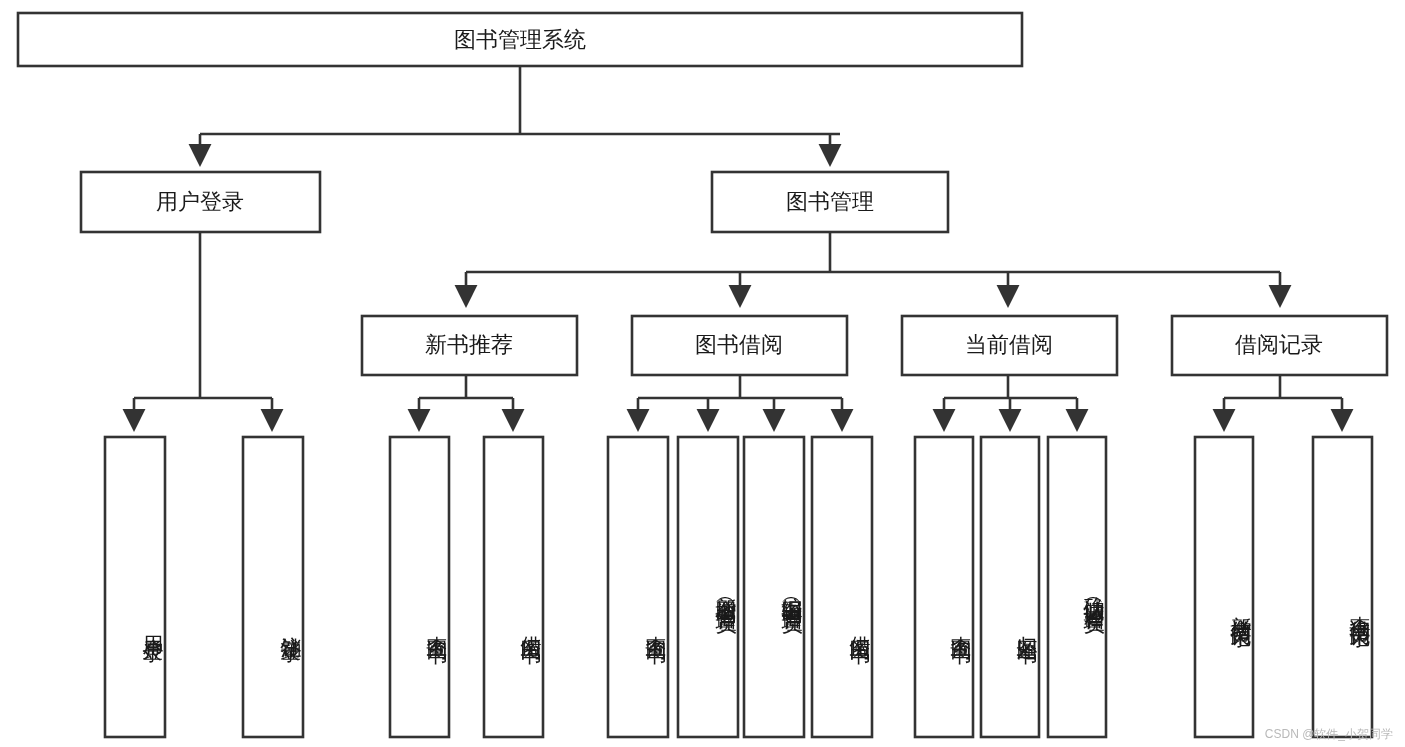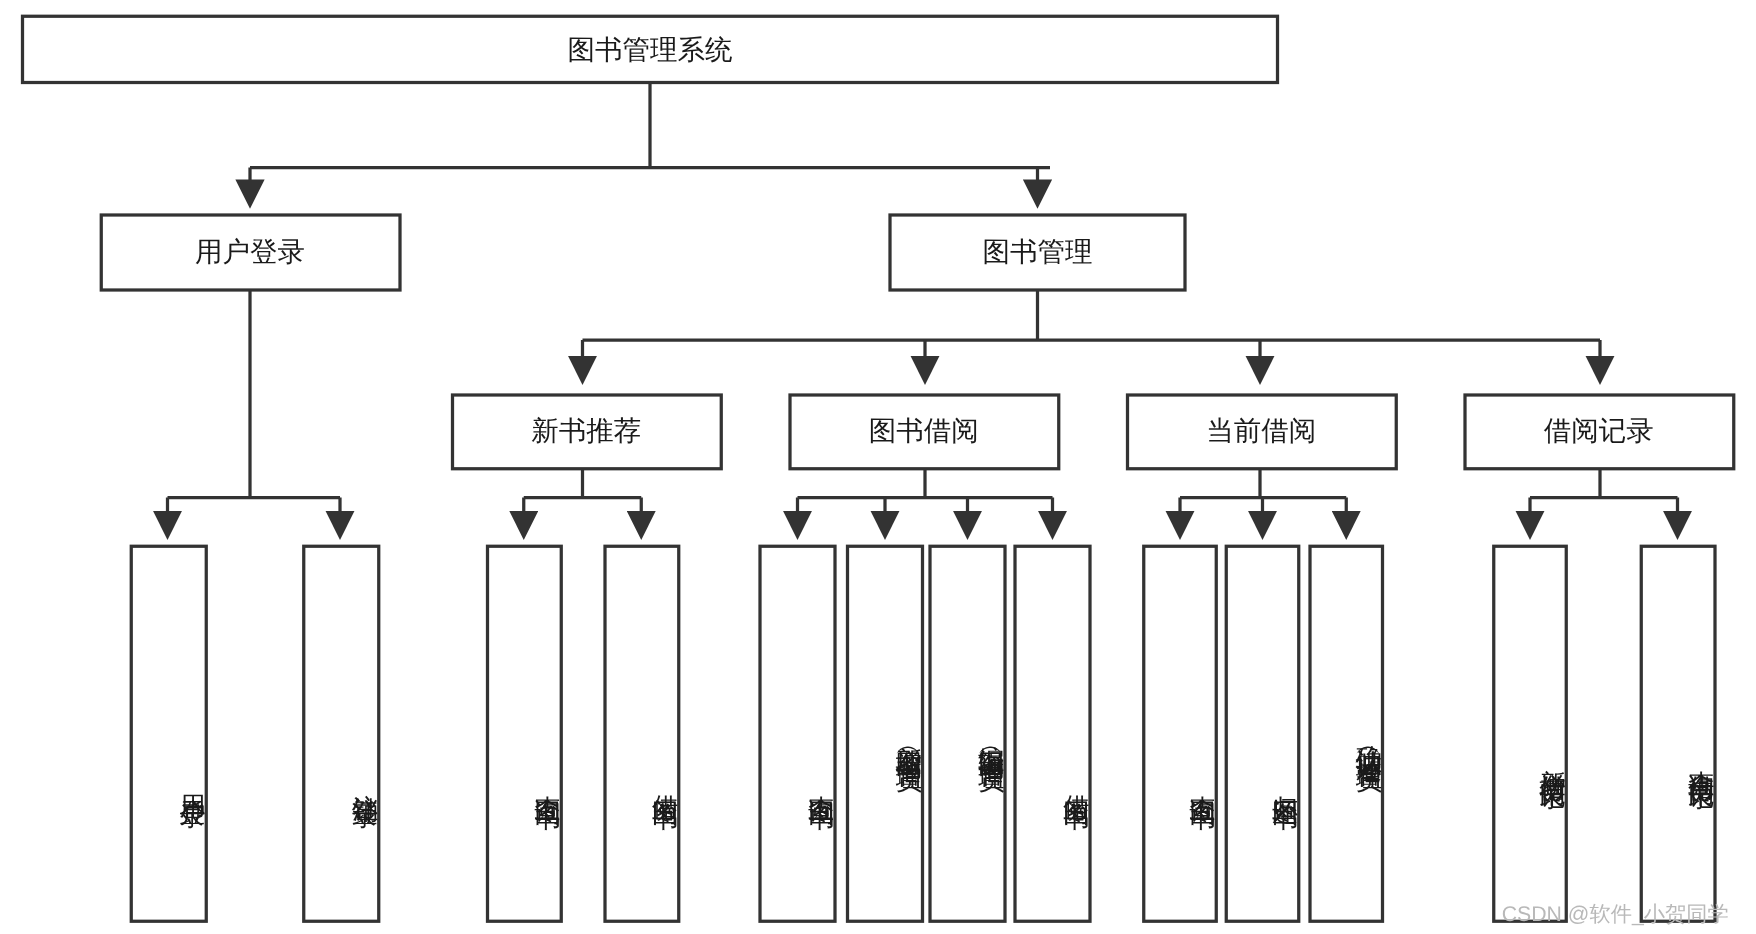--- a/index.html
+++ b/index.html
@@ -59,24 +59,24 @@
     stroke: #333333;
     stroke-width: 2.6;
     fill: none;
     stroke-linecap: butt;
   }
   .arrow-head {
     fill: #333333;
   }
   .watermark {
     position: absolute;
-    right: 22px;
+    right: 12px;
     bottom: 4px;
     font-family: "Liberation Sans", sans-serif;
-    font-size: 17px;
+    font-size: 12px;
     color: #b9b9b9;
     white-space: nowrap;
     user-select: none;
   }
 </style>
 </head>
 <body>
 
 <div id="diagram-root">
 

